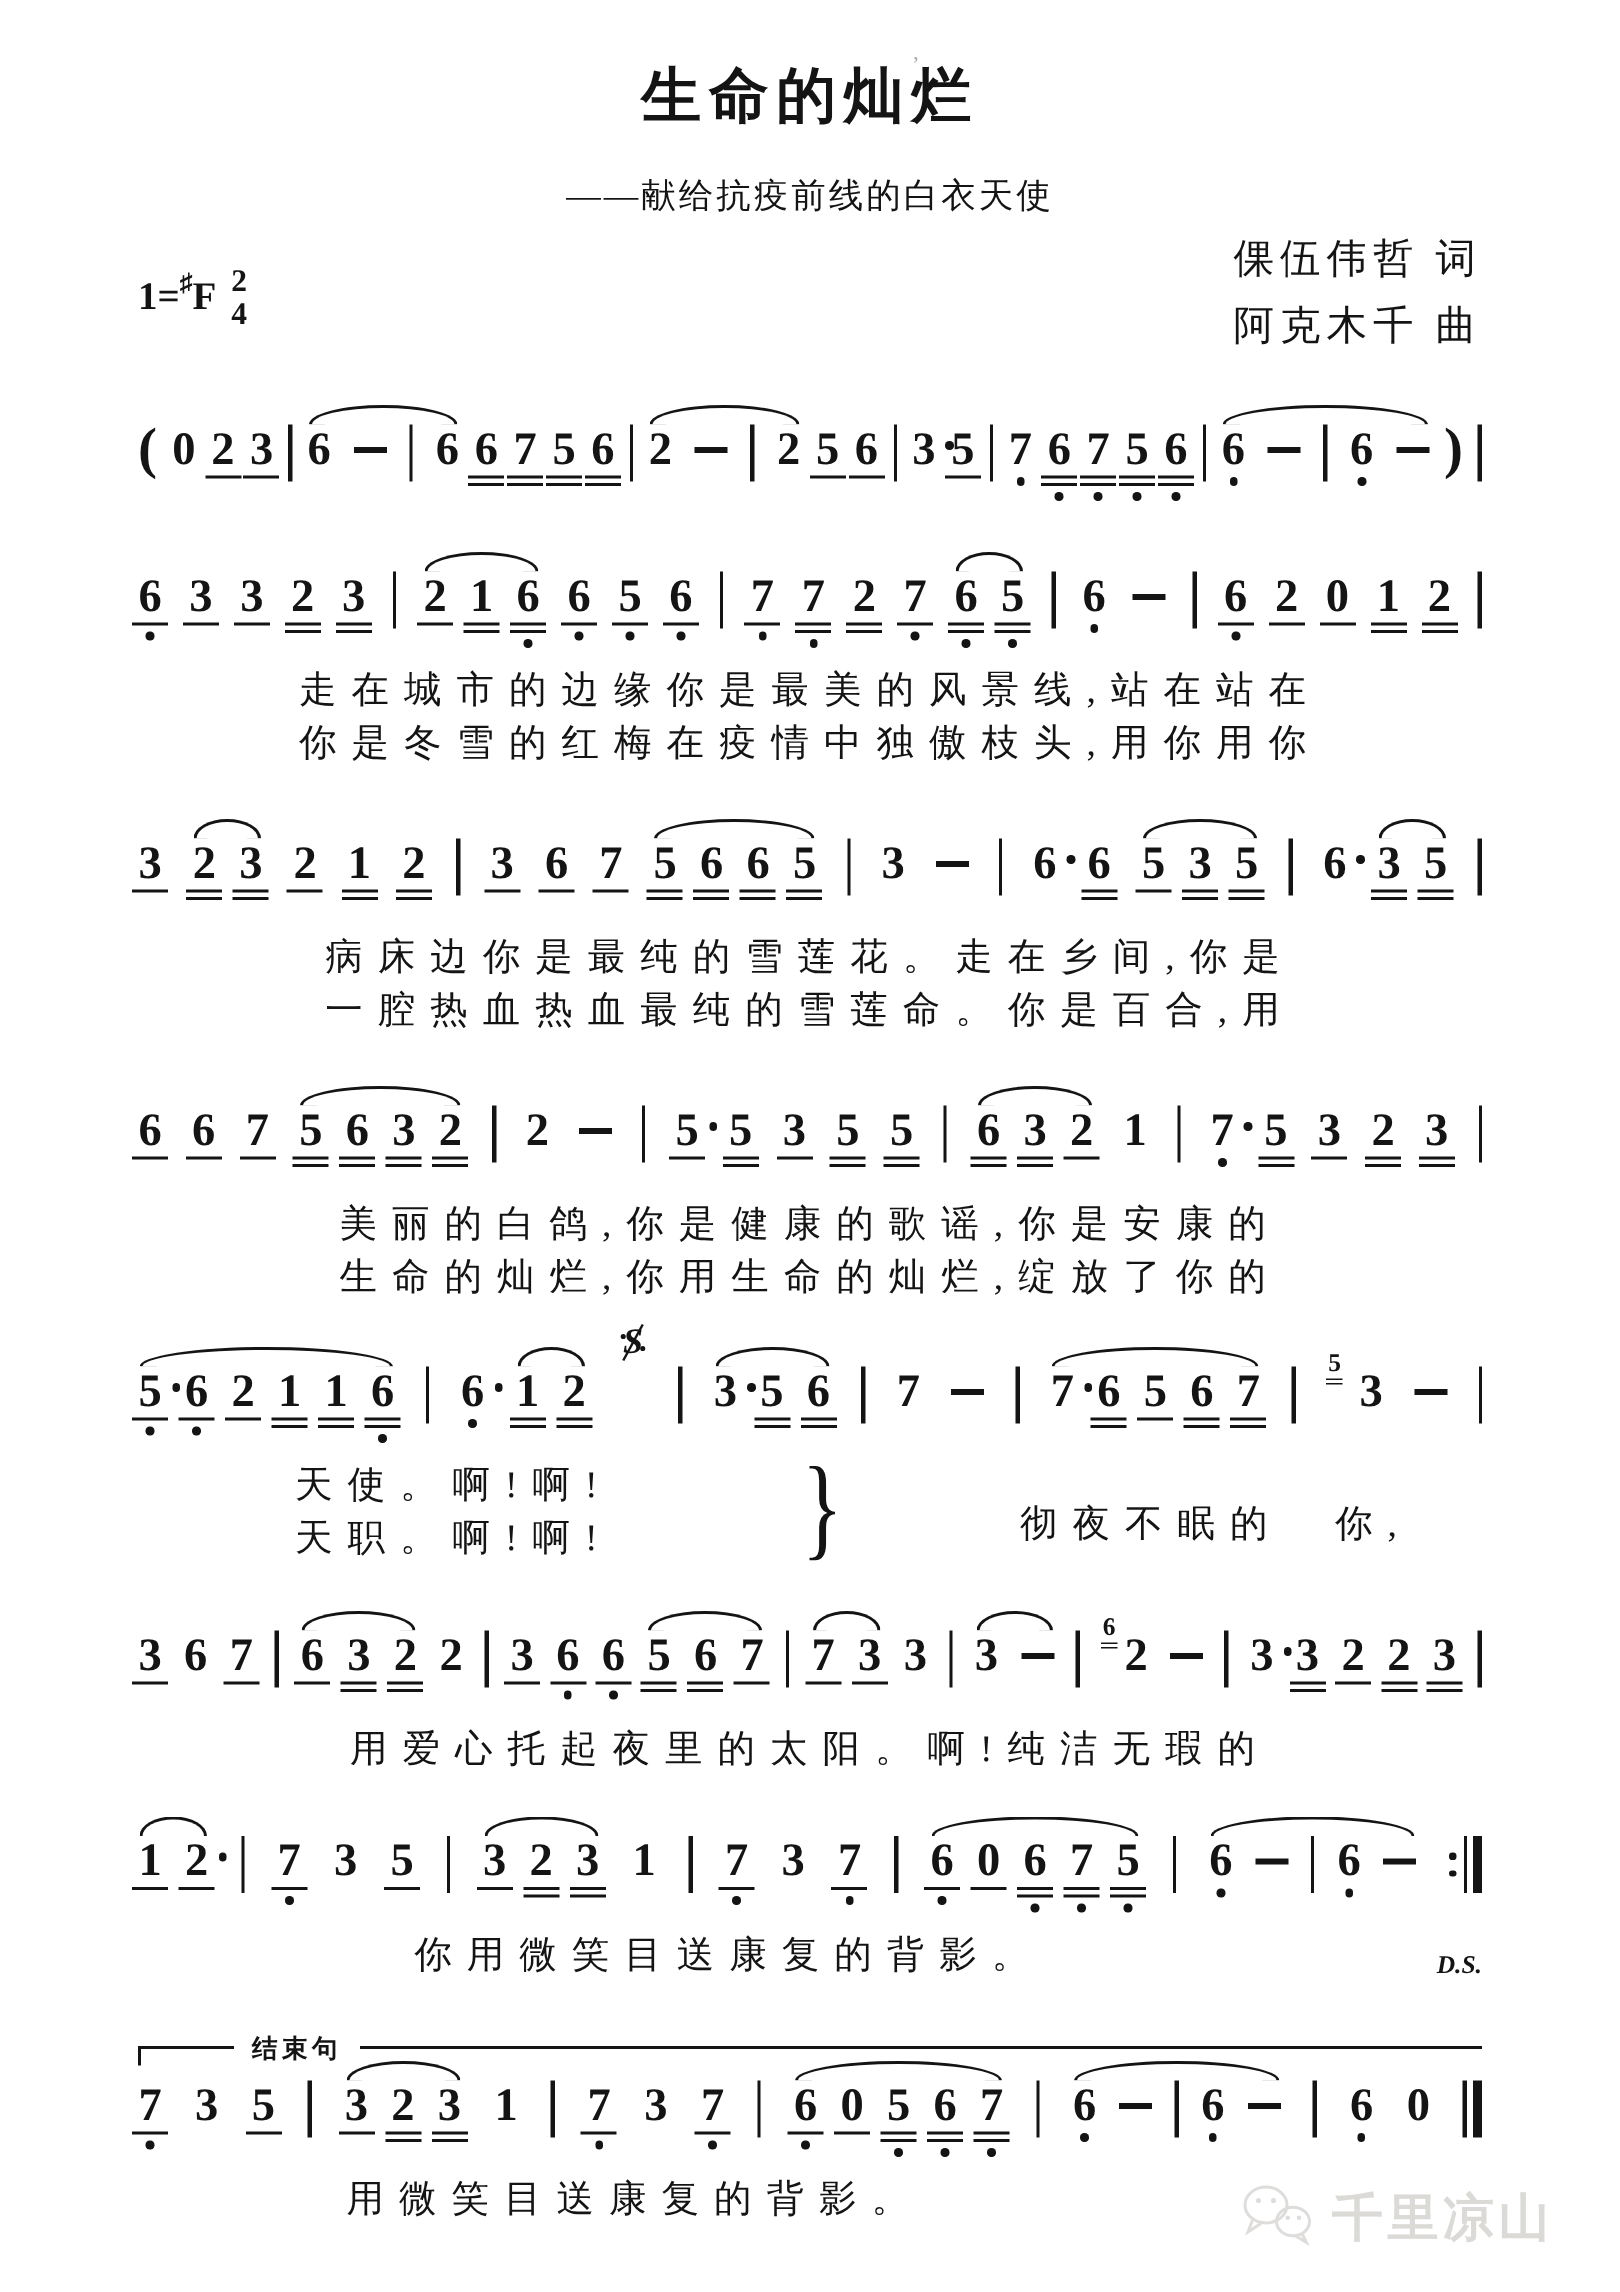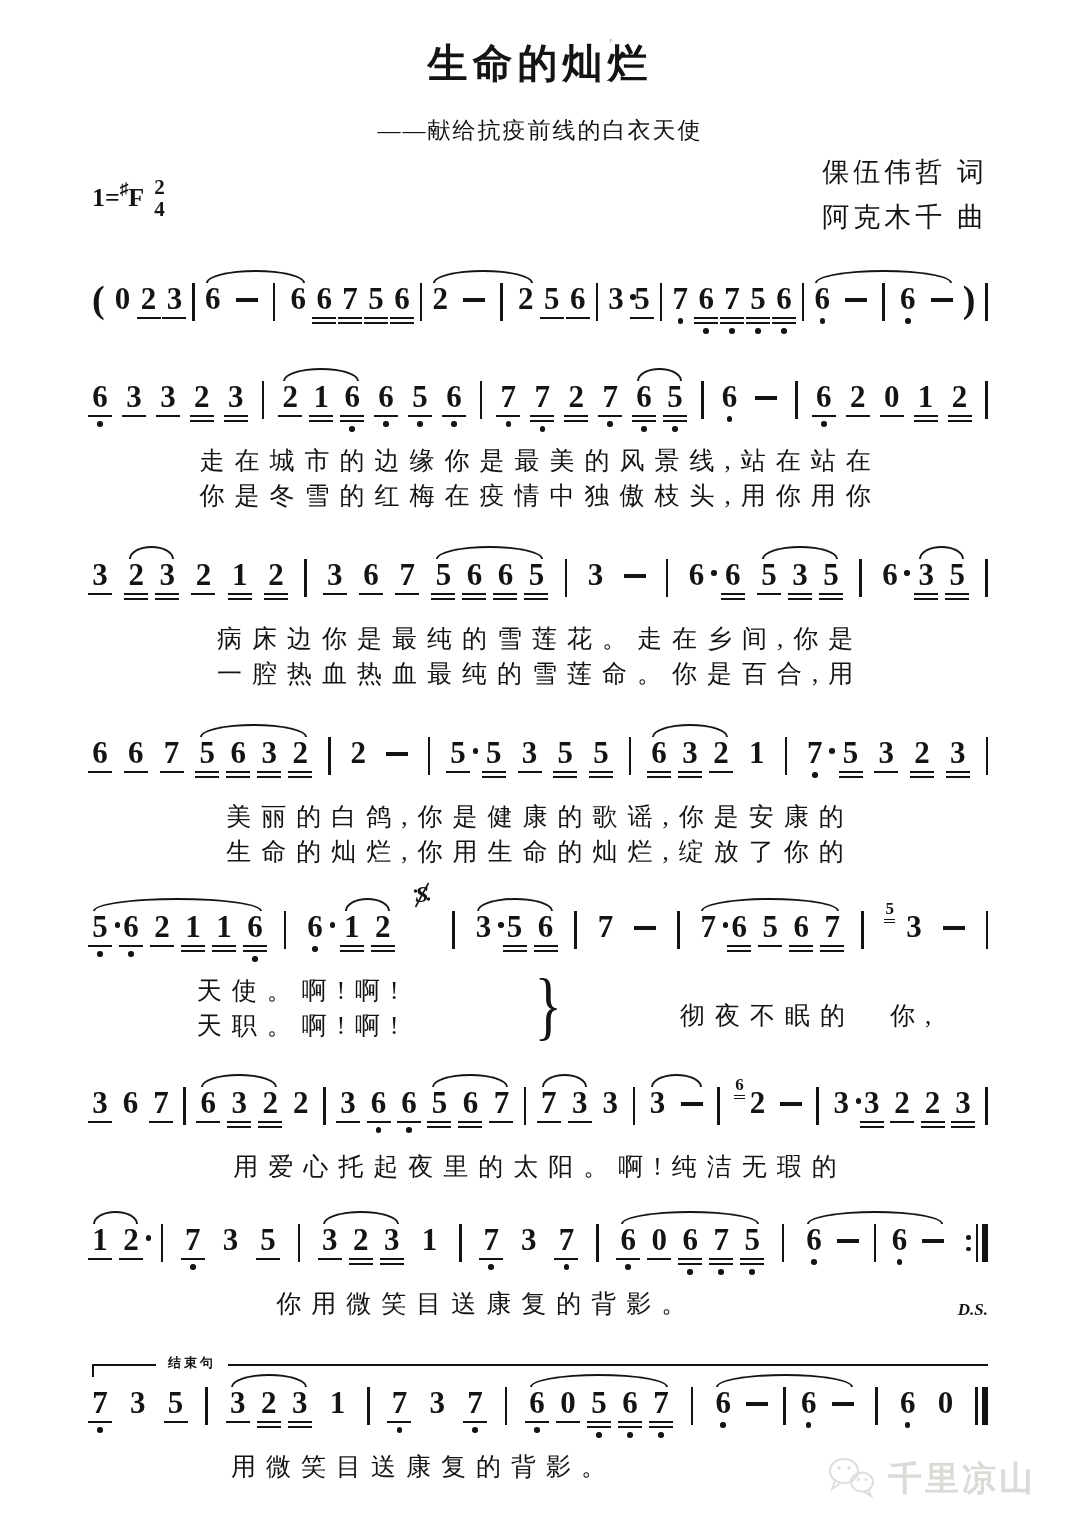--- a/index.html
+++ b/index.html
@@ -47,21 +47,21 @@
   .lyric-segment{letter-spacing:10px;white-space:nowrap;}
   .sys5 .lyrics-row{width:47%;}
   .sys7 .lyrics-row{width:88%;}
   .sys8 .lyrics-row{width:74%;}
   .verse-brace{position:absolute;left:438px;top:56px;font-size:76px;line-height:1;transform:scaleX(.75);font-weight:400;}
   .shared-lyric{position:absolute;left:588px;top:88px;font-size:25px;letter-spacing:10px;white-space:nowrap;}
   .ds{position:absolute;right:0;top:76px;font-style:italic;font-weight:bold;font-size:17px;}
   .ending-bracket{position:relative;height:22px;margin-bottom:10px;}
   .ending-bracket .ebline{position:absolute;left:0;right:0;top:9px;border-top:2.5px solid #141414;}
   .ending-bracket::before{content:"";position:absolute;left:0;top:9px;height:13px;border-left:2.5px solid #141414;}
-  .ending-label{position:absolute;left:64px;top:-1px;background:#fff;padding:0 12px;font-size:13px;font-weight:bold;letter-spacing:3px;}
+  .ending-label{position:absolute;left:64px;top:-1px;background:#fff;padding:0 12px;font-size:17px;font-weight:bold;letter-spacing:3px;}
 
   .watermark{position:absolute;right:44px;bottom:26px;display:flex;align-items:flex-end;gap:10px;}
   .watermark-text{font-size:34px;letter-spacing:3px;color:#dbdad6;font-weight:bold;}
 </style>
 </head>
 <body>
 
 <div class="sheet">
   <div class="stray">’</div>
   <div class="title">生命的灿烂</div>

